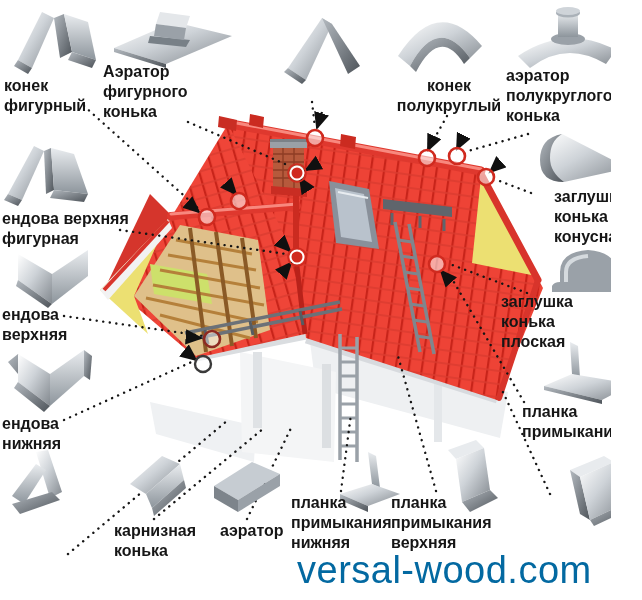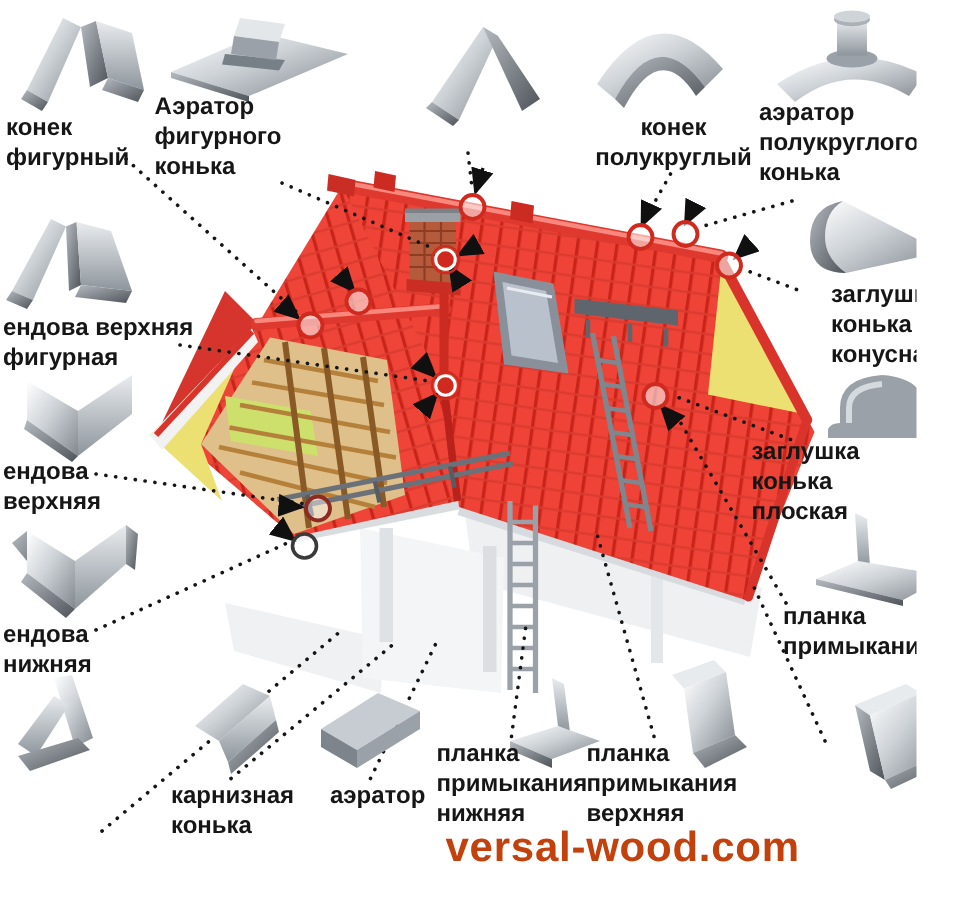--- a/index.html
+++ b/index.html
@@ -10,22 +10,22 @@
   .house-svg { position:absolute; left:0; top:0; width:642px; height:600px; }
   .lbl {
     position:absolute; font-weight:bold; font-size:16px; line-height:1.25;
     color:#161616; white-space:pre-line; letter-spacing:0;
   }
   .lbl.small { font-size:15px; }
   .lbl.ctr { text-align:center; }
   .icon { position:absolute; }
   .icon svg { display:block; }
   .wm {
-    position:absolute; left:297px; top:549px; font-weight:bold;
-    font-size:28px; color:#c2410c; letter-spacing:0.5px; white-space:nowrap;
+    position:absolute; left:297px; top:549px; font-weight:normal;
+    font-size:38px; color:#0369a1; letter-spacing:0.5px; white-space:nowrap;
   }
 </style>
 </head>
 <body>
 
 <div class="stage">
 
   <svg class="house-svg" viewBox="0 0 642 600">
     <defs>
       <linearGradient id="gmet" x1="0" y1="0" x2="1" y2="1">

